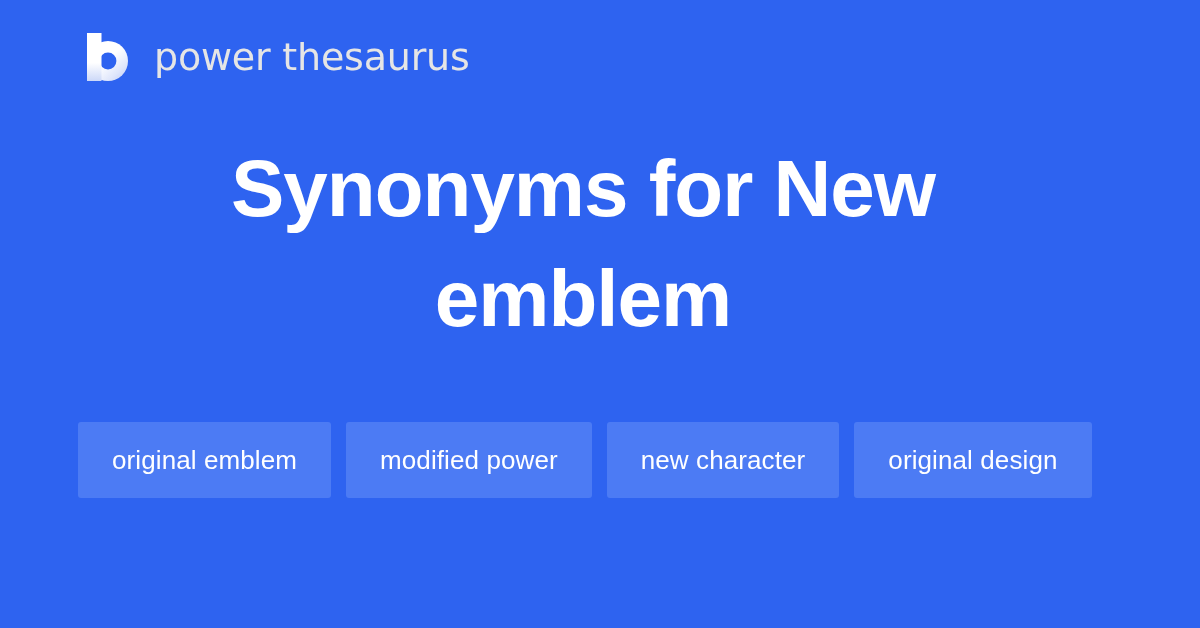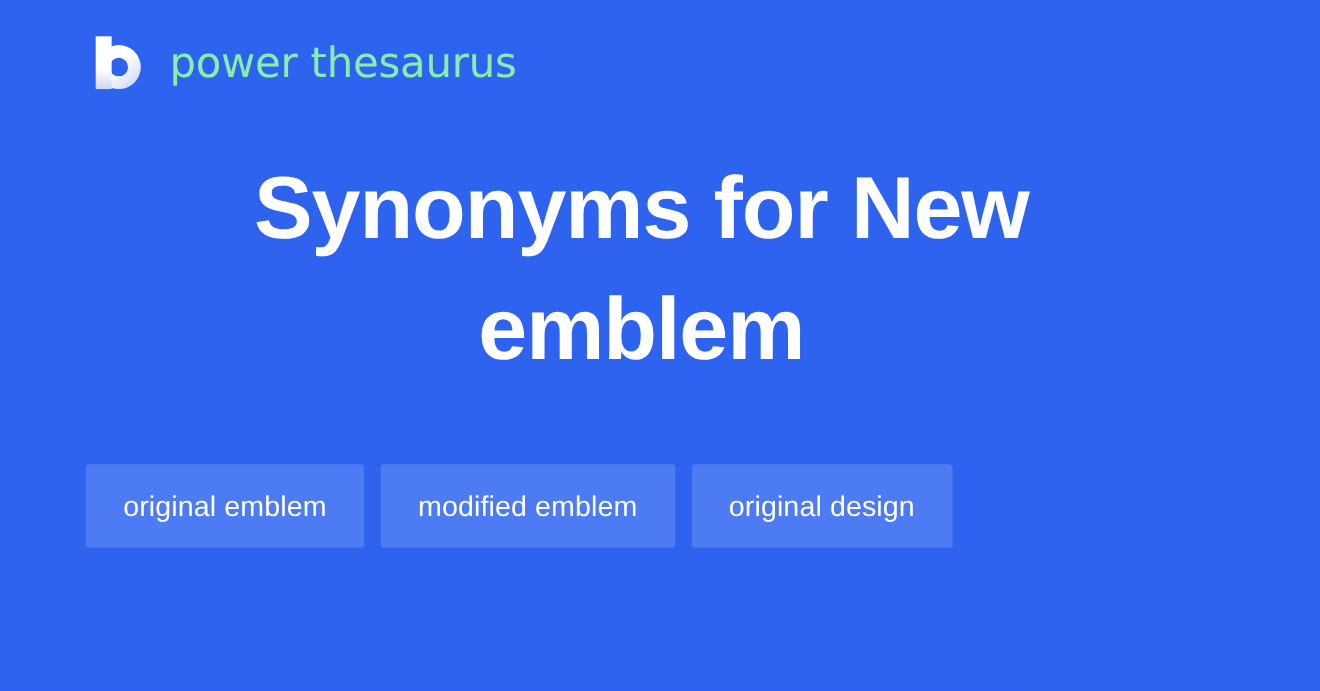--- a/index.html
+++ b/index.html
@@ -39,21 +39,21 @@
     position: relative;
     display: block;
   }
   .brand-mark svg {
     display: block;
     width: 52px;
     height: 52px;
   }
   .brand-name {
     margin-left: 22px;
-    color: #86efac;
+    color: #e5e5e5;
     font-size: 38px;
     line-height: 42px;
     font-weight: 400;
     letter-spacing: -0.2px;
     white-space: nowrap;
     font-family: "DejaVu Sans", sans-serif;
   }
 
   
   .headline {
@@ -133,17 +133,18 @@
         <rect x="7" y="2" width="14.5" height="48" fill="url(#stemGrad)"></rect>
       </svg>
     </span>
     <span class="brand-name">power thesaurus</span>
   </div>
 
   <h1 class="headline">Synonyms for New emblem</h1>
 
   <div class="chips">
     <a class="chip" href="#">original emblem</a>
-    <a class="chip" href="#">modified emblem</a>
+    <a class="chip" href="#">modified power</a>
+    <a class="chip" href="#">new character</a>
     <a class="chip" href="#">original design</a>
   </div>
 
 </div>
 
 </body></html>

